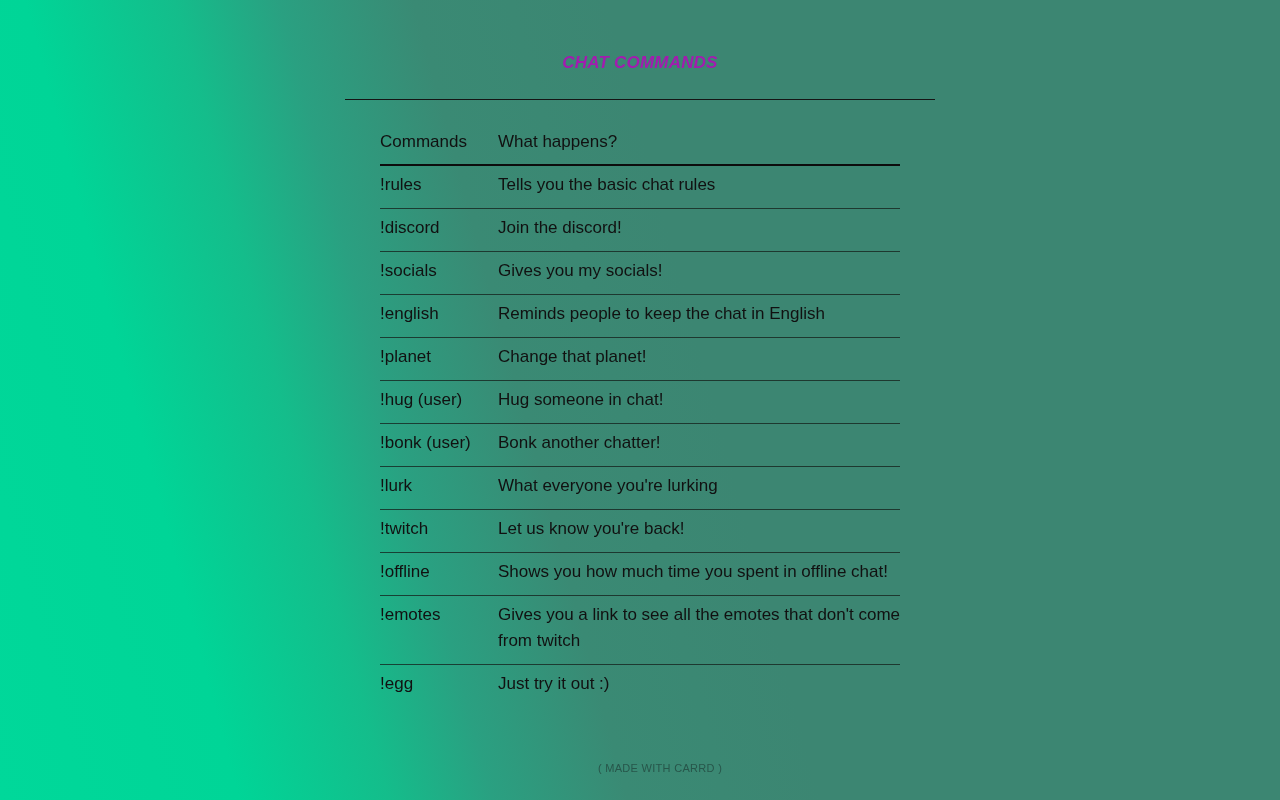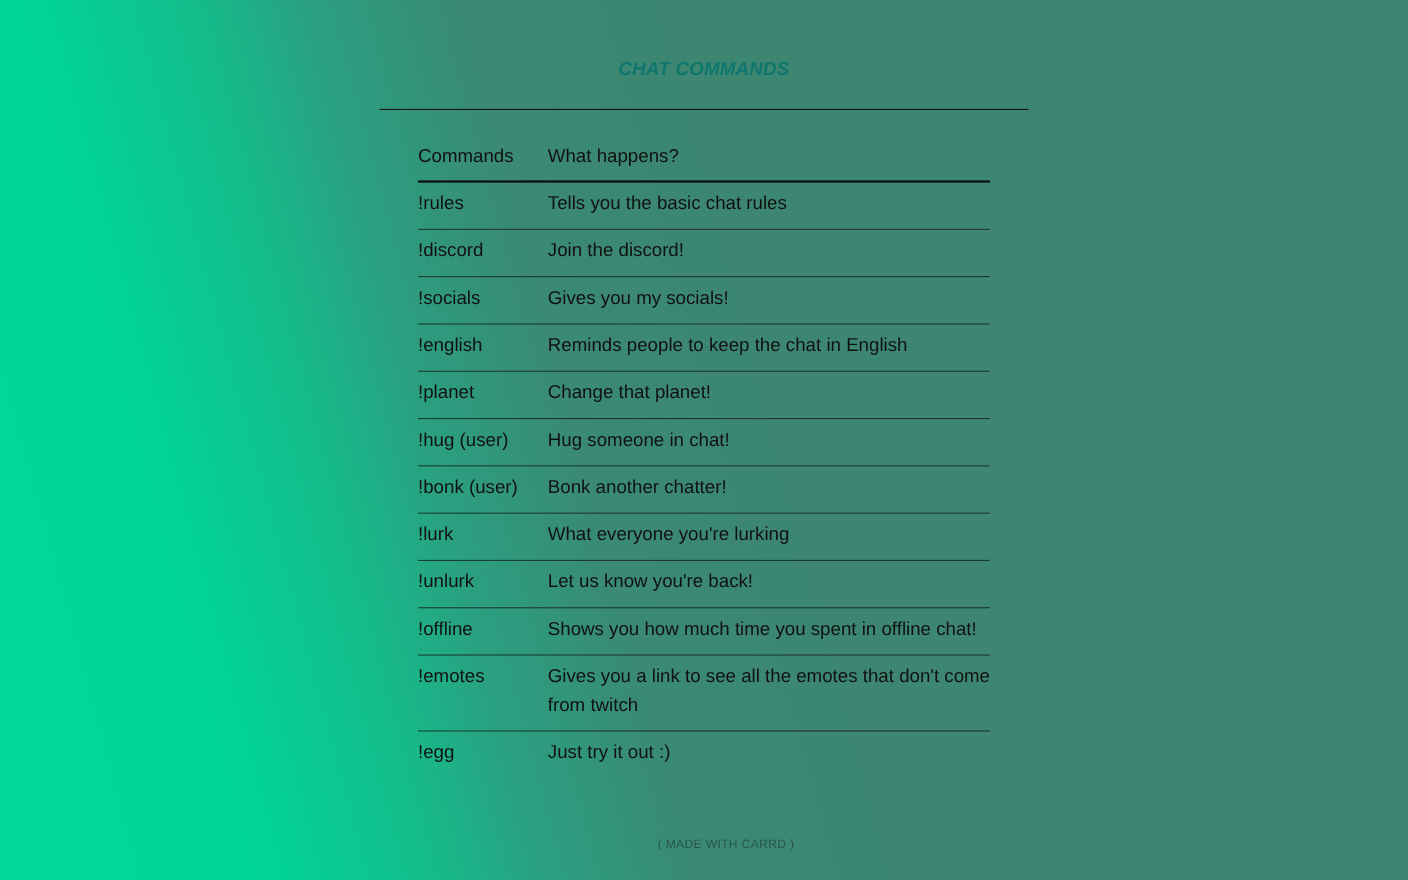--- a/index.html
+++ b/index.html
@@ -5,21 +5,21 @@
   html, body { margin: 0; padding: 0; }
   body {
     width: 1280px; height: 800px; overflow: hidden; position: relative;
     background: linear-gradient(75deg, #00d89a 0%, #00d597 16%, #14bd8b 26%, #2aa081 33%, #3a8a74 42%, #3c8672 55%, #3c8672 100%);
     font-family: "Liberation Sans", sans-serif;
     color: #111;
   }
   .title {
     position: absolute; left: 0; width: 1280px; top: 53px;
     text-align: center; font-size: 17px; font-weight: bold; font-style: italic;
-    letter-spacing: 0.2px; color: #0f766e;
+    letter-spacing: 0.2px; color: #a21caf;
   }
   .rule {
     position: absolute; left: 345px; top: 99px; width: 590px; height: 1px;
     background: #151515;
   }
   table {
     position: absolute; left: 380px; top: 122px; width: 520px;
     border-collapse: collapse; font-size: 17px;
   }
   th {
@@ -111,21 +111,21 @@
     <tr>
       <td class="cmd">
           <span class="t">!lurk</span>
         </td>
       <td>
           <span class="t">What everyone you're lurking</span>
         </td>
     </tr>
     <tr>
       <td class="cmd">
-          <span class="t">!unlurk</span>
+          <span class="t">!twitch</span>
         </td>
       <td>
           <span class="t">Let us know you're back!</span>
         </td>
     </tr>
     <tr>
       <td class="cmd">
           <span class="t">!offline</span>
         </td>
       <td>

